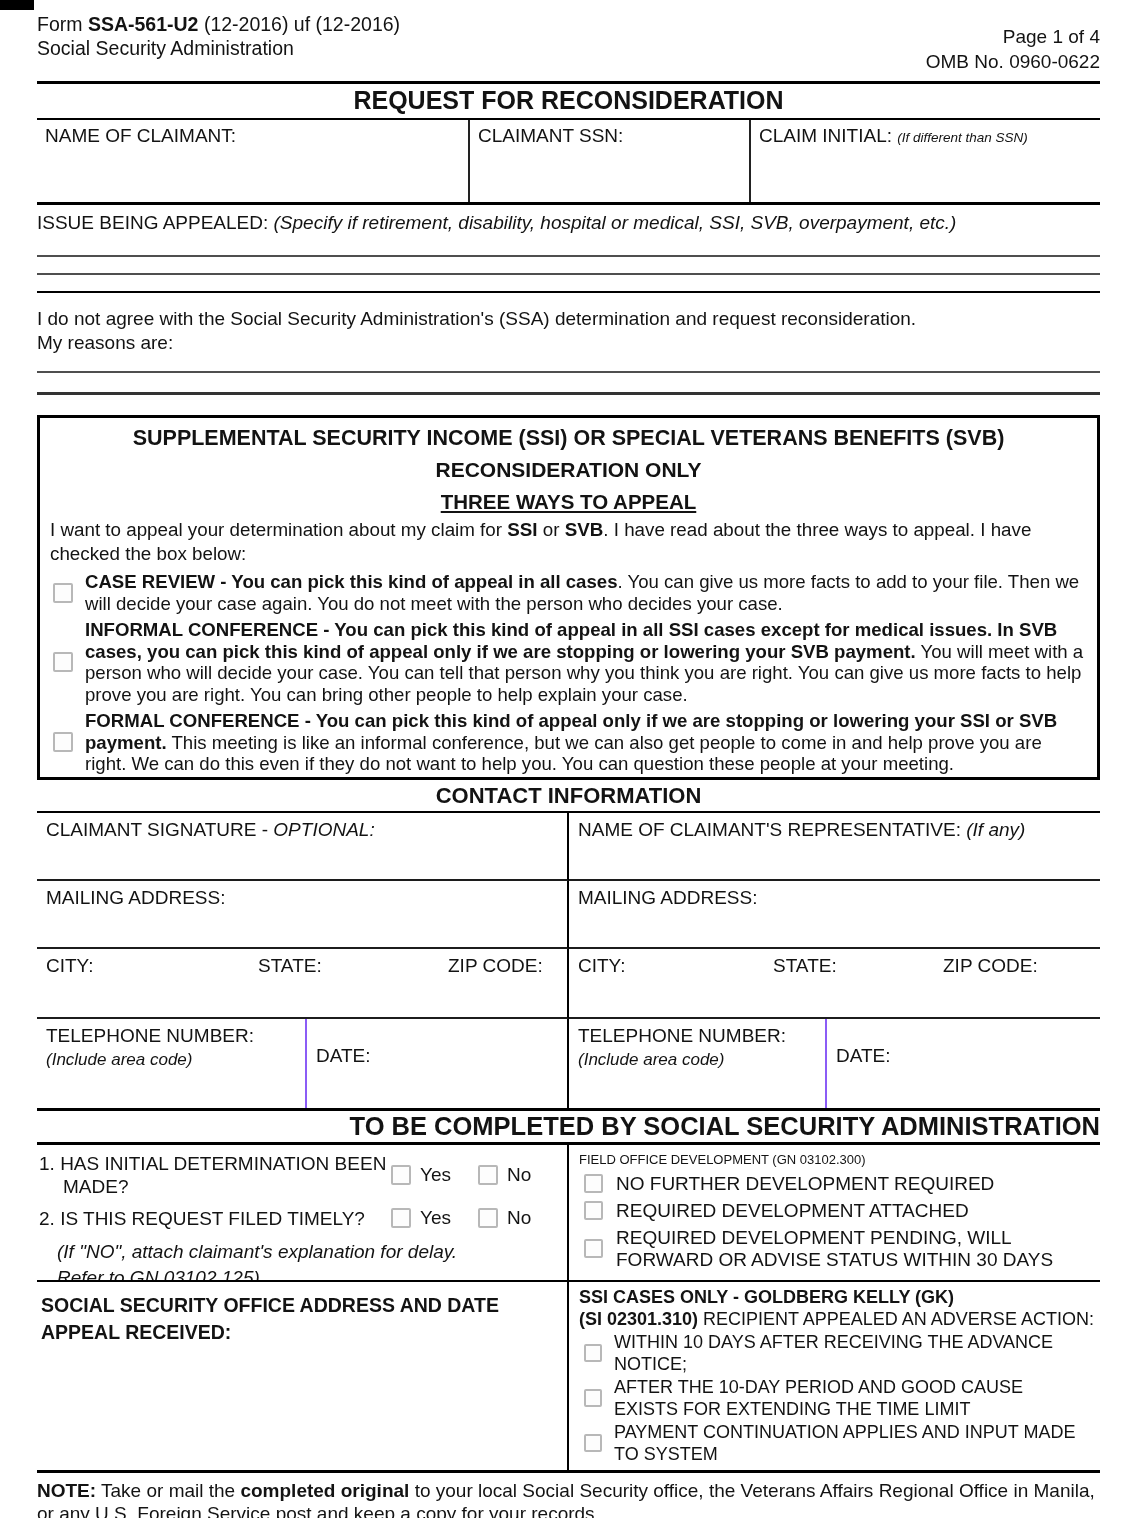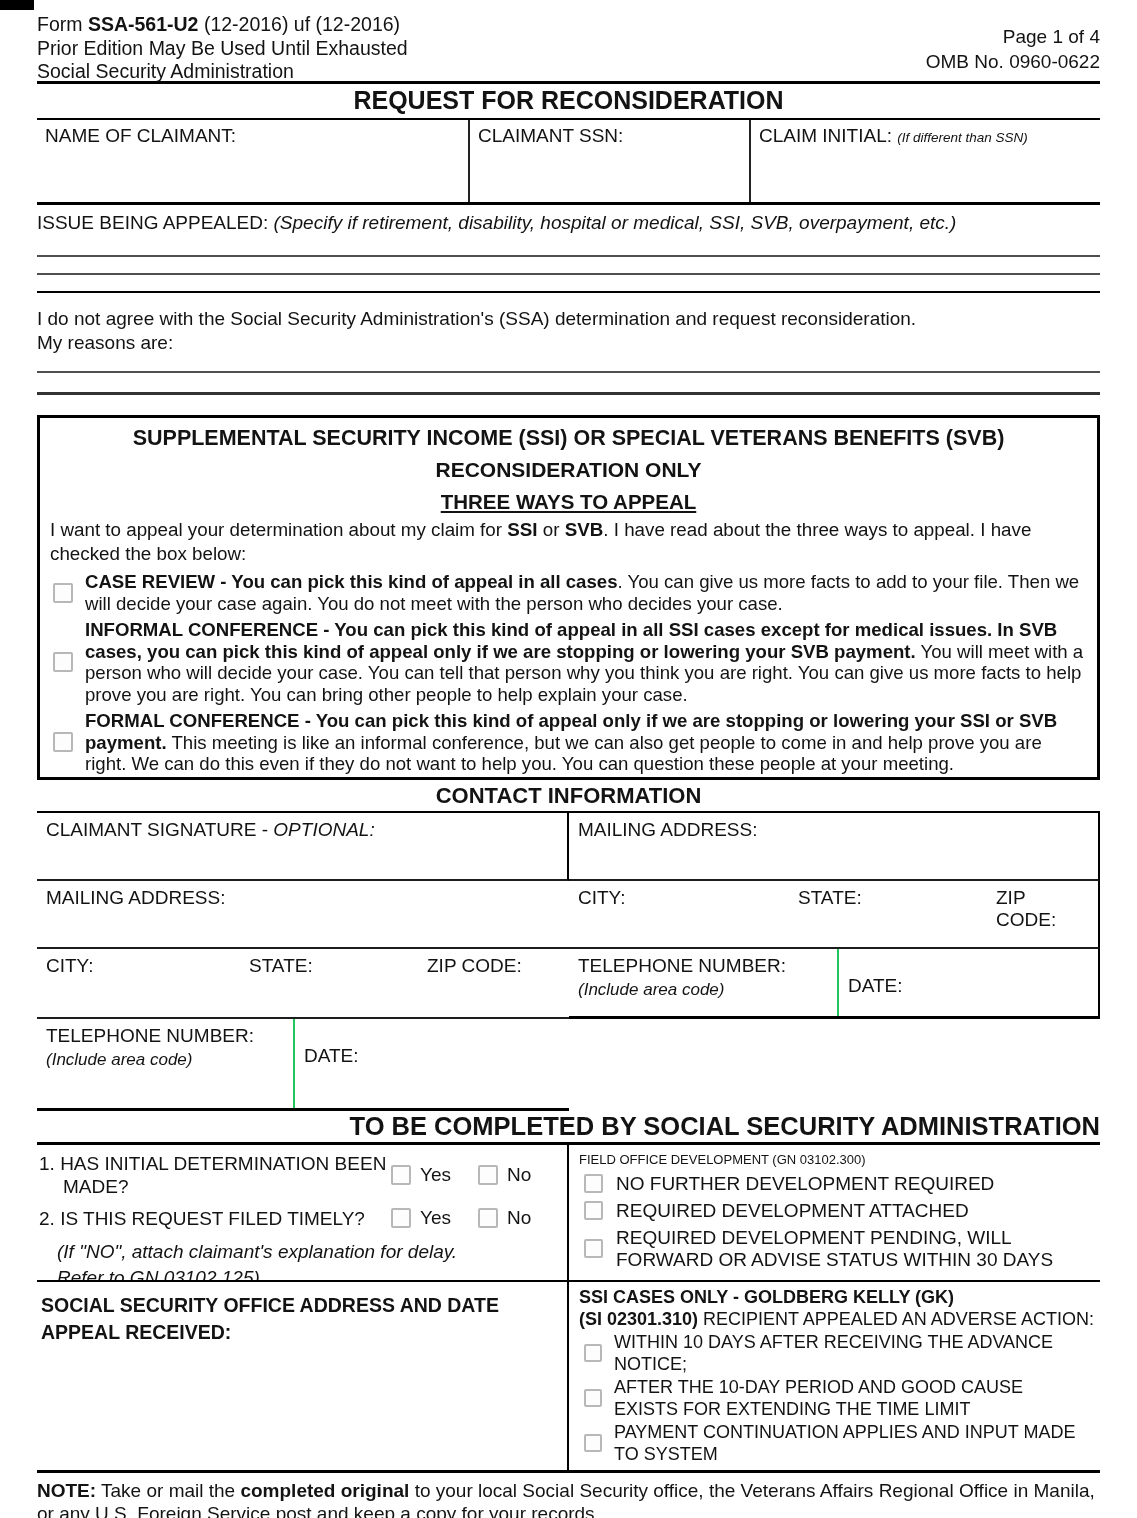--- a/index.html
+++ b/index.html
@@ -51,29 +51,29 @@
         background:#fdfdfd; border-radius:2px; flex:none; }
   .opt .cb { margin:0 12px 0 3px; }
 
   
   .contact-title { text-align:center; font-weight:bold; font-size:22px; padding:3px 0 2px; }
   .contact-grid { display:grid; grid-template-columns:532px 1fr; grid-template-rows:68px 68px 70px 92px;
                   border-top:2px solid #000; }
   .c-cell { border-bottom:2px solid #1c1c1c; padding:6px 9px; font-size:19px; }
   .c-left { border-right:2px solid #000; }
   .c-last { border-bottom:3px solid #000; }
-  .city-grid { display:grid; padding:0;gap:8px; }
+  .city-grid { display:grid; padding:0; }
   .city-grid.gl { grid-template-columns:212px 190px 1fr; }
   .city-grid.gr { grid-template-columns:195px 170px 1fr; }
   .city-grid > div { padding:6px 9px; }
   .phone-grid { display:grid; padding:0; }
   .phone-grid.gl { grid-template-columns:270px 1fr; }
   .phone-grid.gr { grid-template-columns:258px 1fr; }
   .phone-grid > div { padding:6px 9px; }
-  .phone-grid > div:first-child { border-right:2px solid #22c55e; }
+  .phone-grid > div:first-child { border-right:2px solid #8b5cf6; }
   .phone-note { font-size:17px; font-style:italic; margin-top:3px; }
   .date-cell { padding-top:26px !important; }
 
   
   .ssa-title { text-align:right; font-weight:bold; font-size:25.5px; padding:1px 0; }
   .ssa-grid { display:grid; grid-template-columns:532px 1fr; grid-template-rows:137px 188px;
               border-top:3px solid #000; border-bottom:3px solid #000; }
   .s-cell { padding:7px 6px 0 2px; font-size:19px; overflow:hidden; }
   .s-left { border-right:2px solid #000; }
   .s-top { border-bottom:2px solid #000; }
@@ -101,21 +101,20 @@
 </head>
 <body>
 
 <div class="corner-artifact"></div>
 
 <div class="page">
 
   <div class="hdr">
     <div class="hdr-left">
       <div><span>Form </span><b>SSA-561-U2</b><span> (12-2016) uf (12-2016)</span></div>
-      <div>Prior Edition May Be Used Until Exhausted</div>
       <div>Social Security Administration</div>
     </div>
     <div class="hdr-right">
       <div>Page 1 of 4</div>
       <div>OMB No. 0960-0622</div>
     </div>
   </div>
 
   <div class="form-title">REQUEST FOR RECONSIDERATION</div>
 
@@ -169,20 +168,23 @@
       <div class="opt-text"><b>FORMAL CONFERENCE - You can pick this kind of appeal only if we are stopping or lowering your SSI or SVB payment.</b><span> This meeting is like an informal conference, but we can also get people to come in and help prove you are right. We can do this even if they do not want to help you. You can question these people at your meeting.</span></div>
     </div>
   </div>
 
   <div class="contact-title">CONTACT INFORMATION</div>
 
   <div class="contact-grid">
     <div class="c-cell c-left">
       <span>CLAIMANT SIGNATURE - </span><span class="i">OPTIONAL:</span>
     </div>
+    <div class="c-cell">
+      <span>NAME OF CLAIMANT'S REPRESENTATIVE: </span><span class="i">(If any)</span>
+    </div>
 
     <div class="c-cell c-left">
       <span>MAILING ADDRESS:</span>
     </div>
     <div class="c-cell">
       <span>MAILING ADDRESS:</span>
     </div>
 
     <div class="c-cell c-left city-grid gl">
       <div><span>CITY:</span></div>

